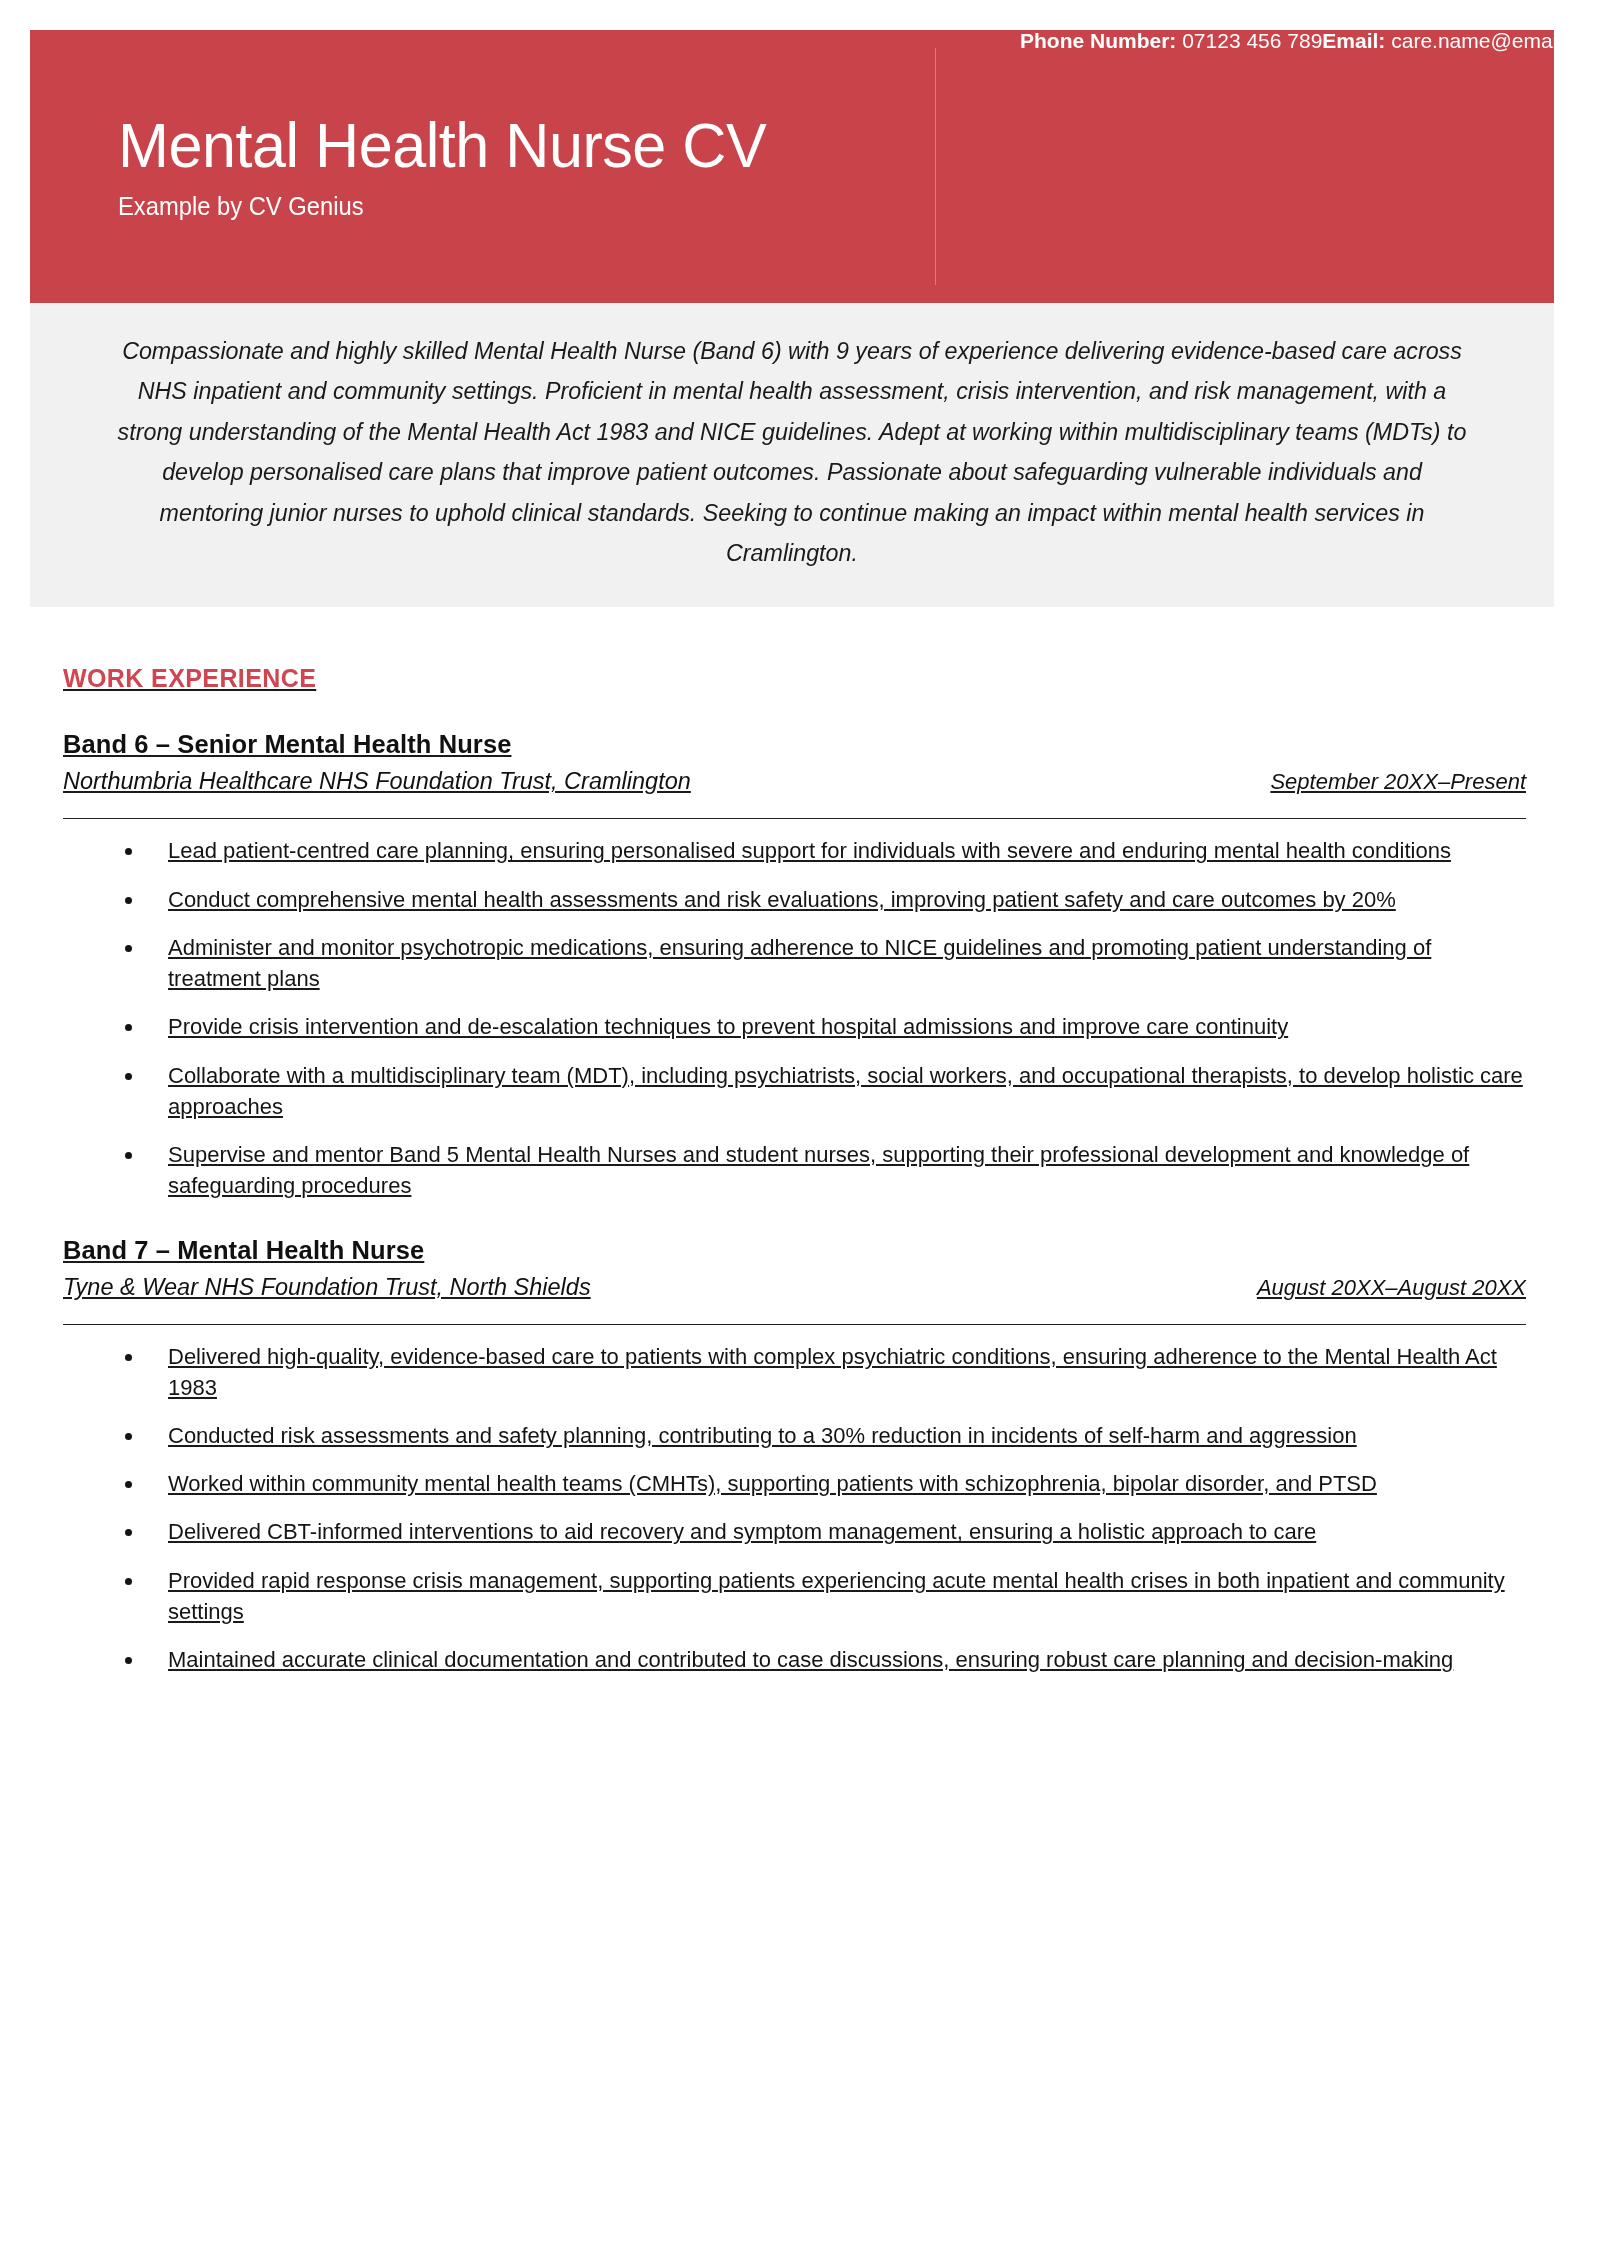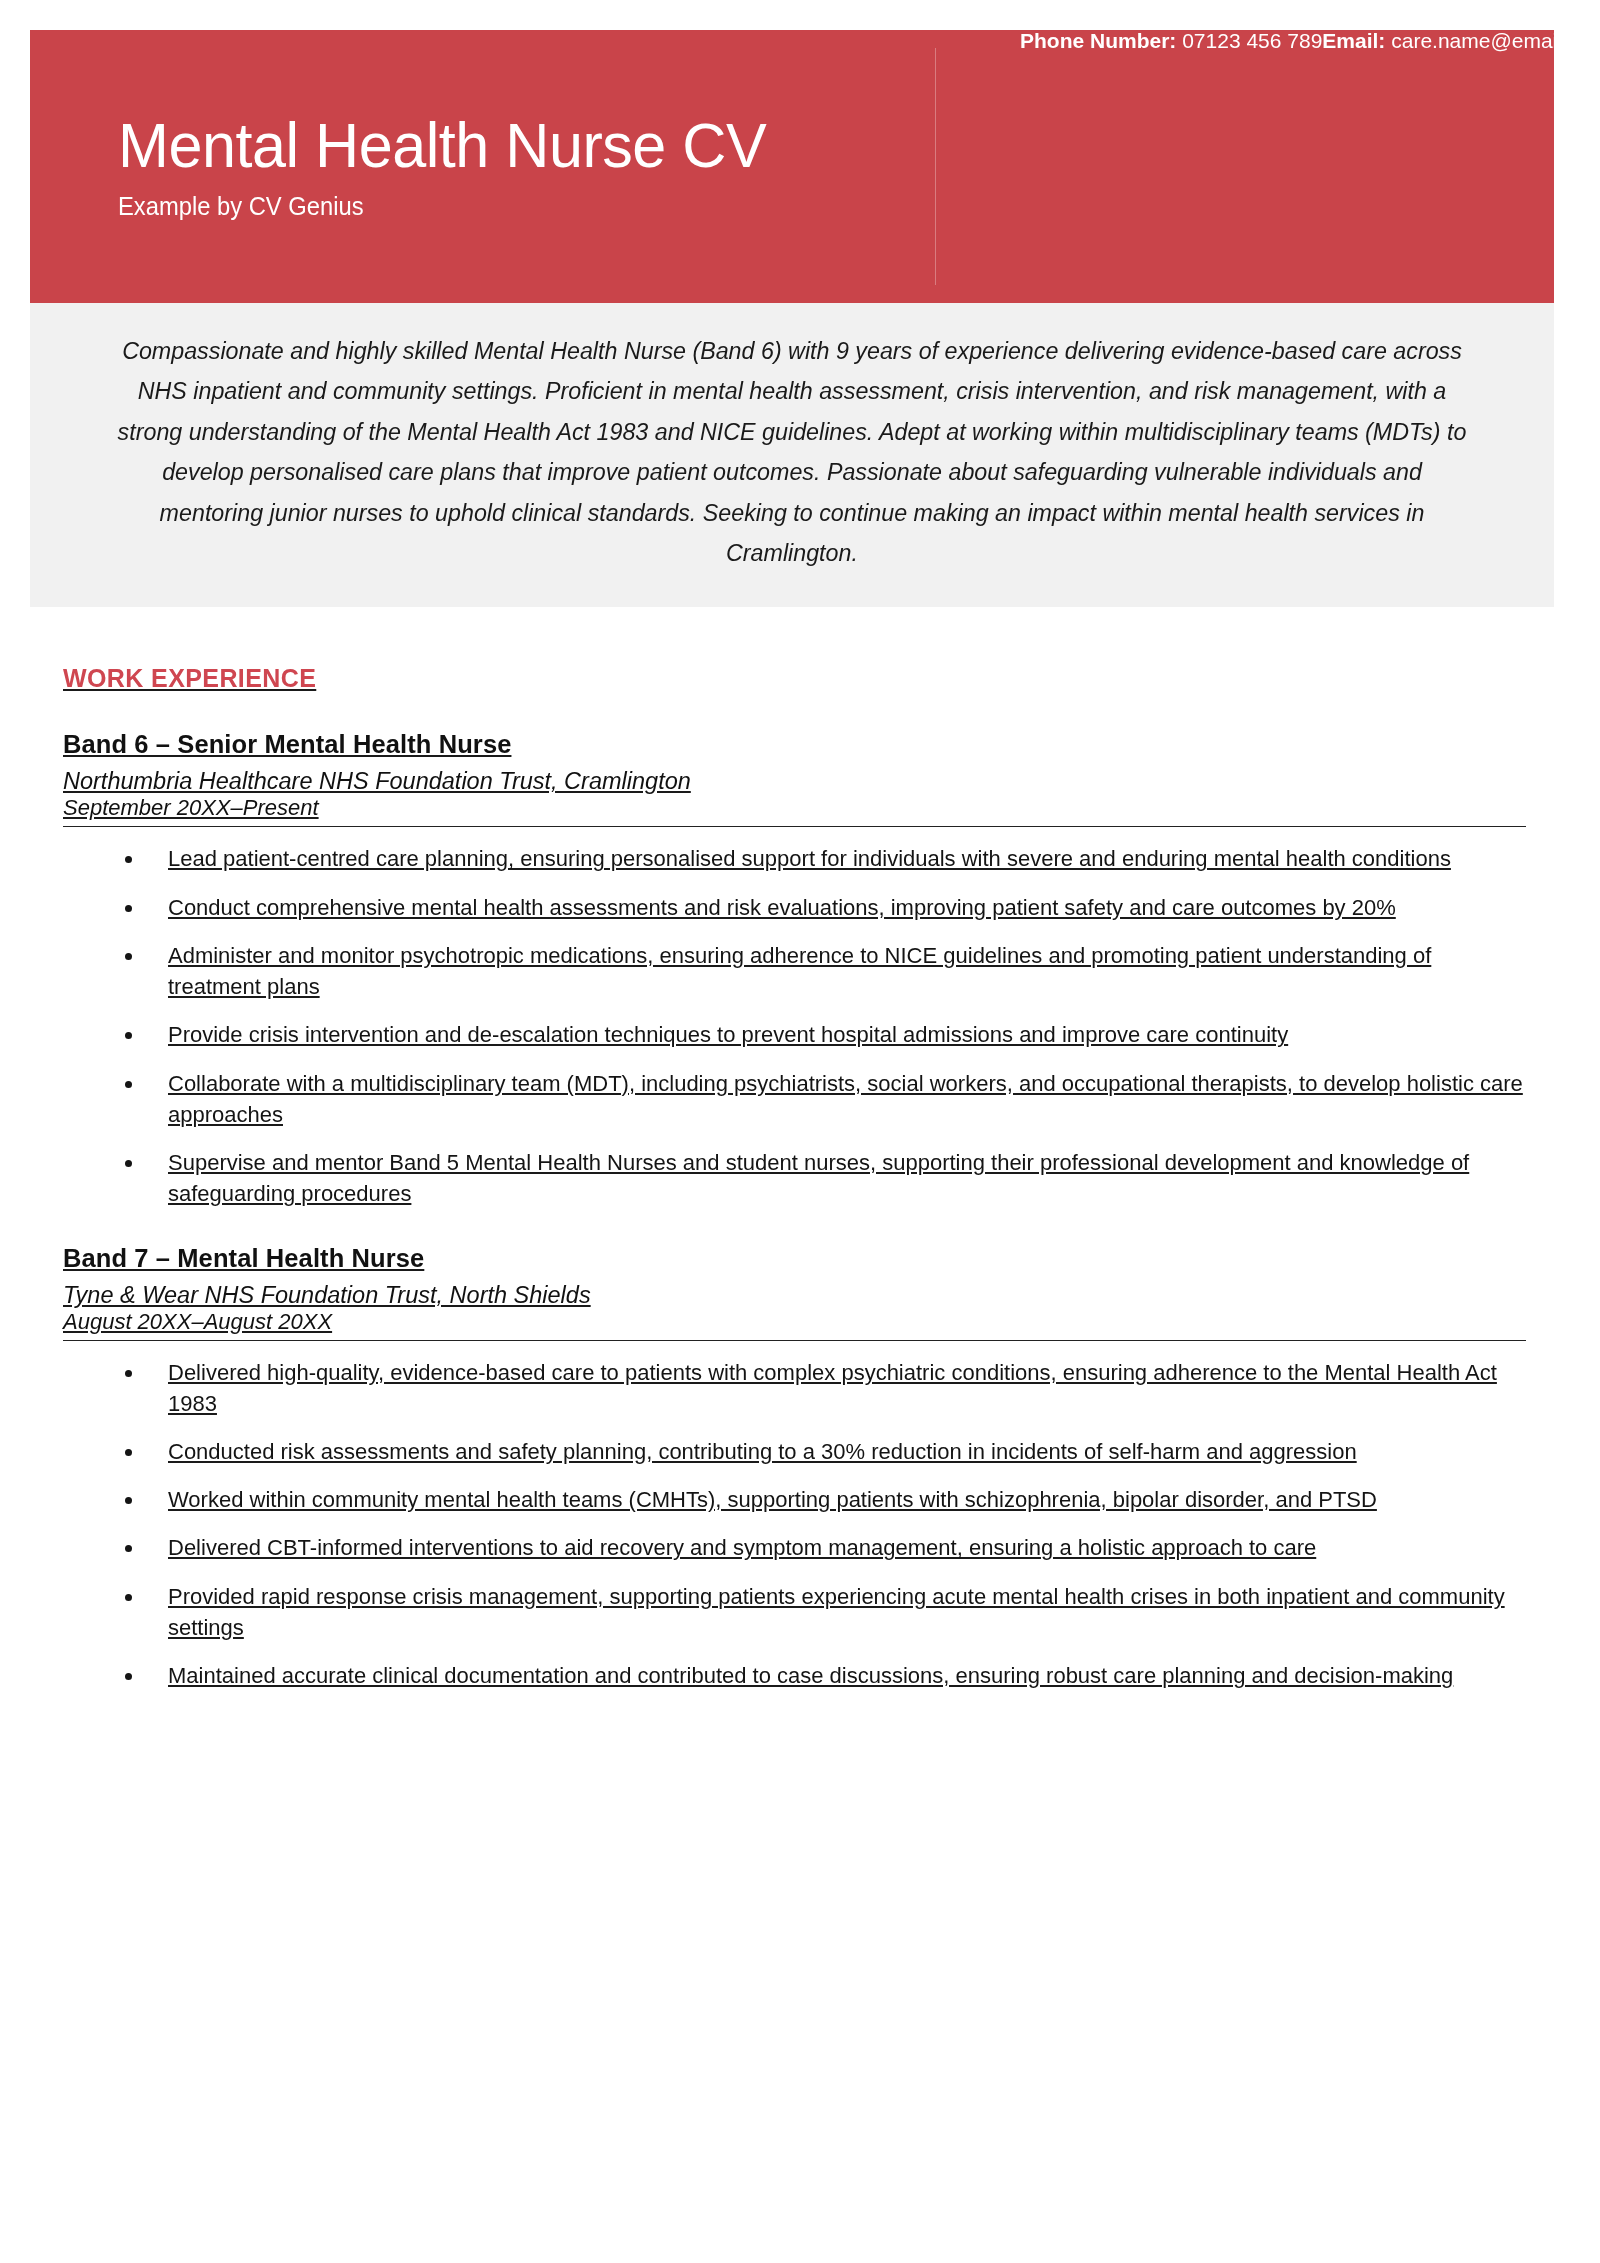--- a/index.html
+++ b/index.html
@@ -133,23 +133,22 @@
     color: #111111;
     margin: 0 0 9px 0;
     letter-spacing: 0.1px;
   }
 
   .job-meta {
     display: flex;
     align-items: baseline;
     justify-content: space-between;
     border-bottom: 1.6px solid #222222;
-    padding-bottom: 5px;
+    padding-bottom: 23px;
     margin-bottom: 16px;
-    flex-direction: column;
   }
   .job-company {
     font-family: "Liberation Sans Narrow", "Liberation Sans", sans-serif;
     font-style: italic;
     font-size: 23.5px;
     color: #111111;
     white-space: nowrap;
   }
   .job-dates {
     font-family: "Liberation Sans", sans-serif;

